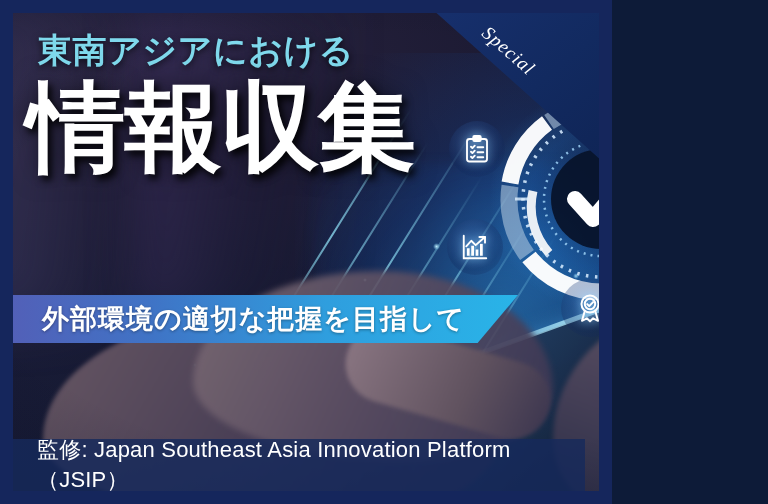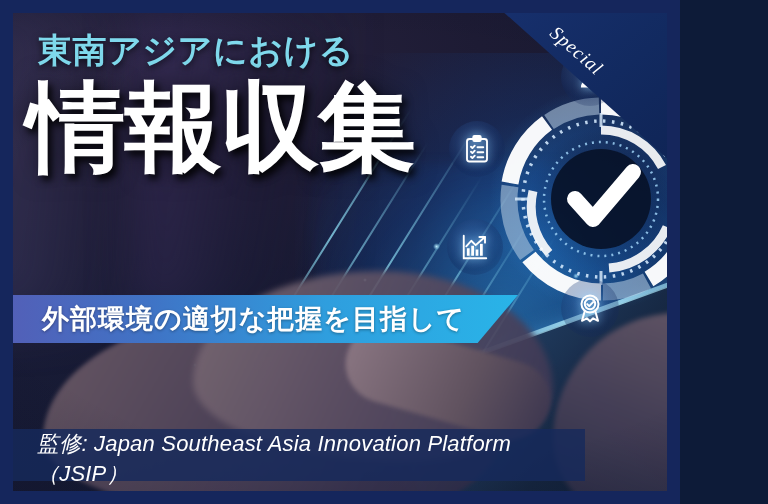--- a/index.html
+++ b/index.html
@@ -1,19 +1,19 @@
 <!DOCTYPE html>
 <html><head>
 <meta charset="utf-8">
 <style>
   html,body{margin:0;padding:0;background:#0d1b38;}
   body{width:768px;height:504px;overflow:hidden;
        font-family:"Liberation Sans","DejaVu Sans",sans-serif;}
 
-  #banner{position:relative;width:680px;height:504px;overflow:hidden;
+  #banner{position:relative;width:612px;height:504px;overflow:hidden;
           background:#14255a;}
 
   
   .photo{position:absolute;left:13px;top:13px;width:742px;height:478px;
          overflow:hidden;background:#0a1430;}
 
   .ph-layer{position:absolute;inset:0;}
 
   
   .ph-suit{background:
@@ -105,22 +105,22 @@
   .ico svg{display:block;filter:drop-shadow(0 0 5px rgba(150,215,255,.8));}
 
   .ico-person{left:561px;top:48px;width:58px;height:58px;}
   .ico-clip  {left:449px;top:121px;width:56px;height:56px;}
   .ico-chart {left:447px;top:219px;width:56px;height:56px;}
   .ico-shield{left:678px;top:117px;width:58px;height:58px;}
   .ico-gear  {left:678px;top:209px;width:58px;height:58px;}
   .ico-award {left:561px;top:279px;width:58px;height:58px;}
 
   
-  .credit{position:absolute;left:13px;bottom:23px;width:572px;height:52px;
-      background:rgba(22,42,92,.82);display:flex;align-items:flex-start;font-style:italic;}
+  .credit{position:absolute;left:13px;bottom:13px;width:572px;height:52px;
+      background:rgba(22,42,92,.82);display:flex;align-items:center;}
   .credit span{color:#ffffff;font-size:22px;padding-left:24px;letter-spacing:.2px;}
 
   
   .frame{position:absolute;inset:0;border:13px solid #15265c;box-sizing:border-box;
       pointer-events:none;}
 </style>
 </head>
 <body>
 
 <div id="banner">

